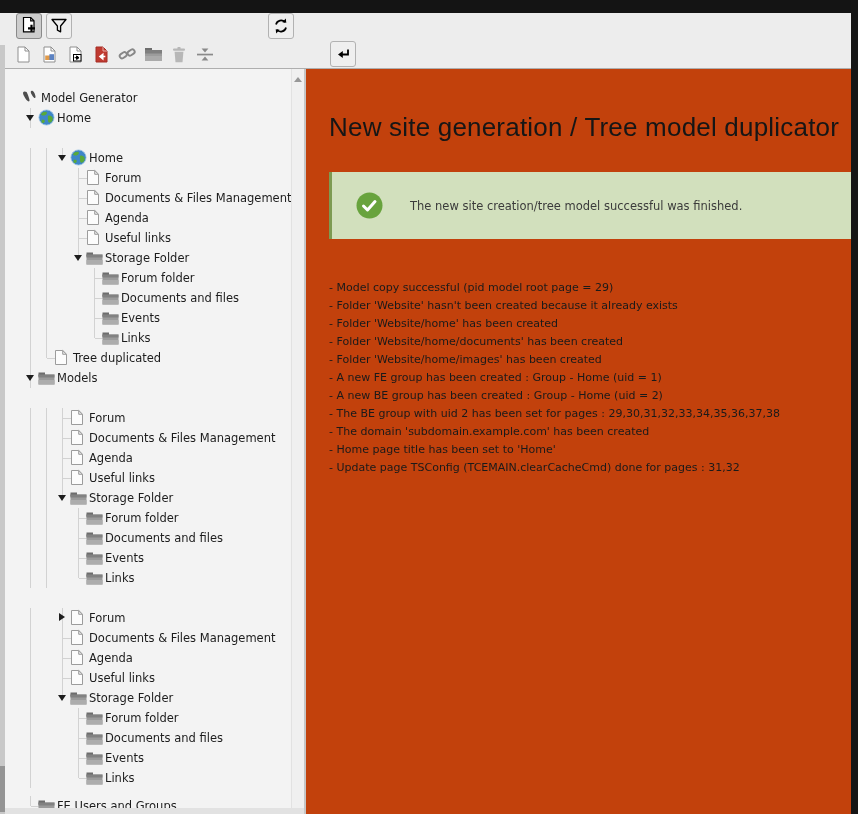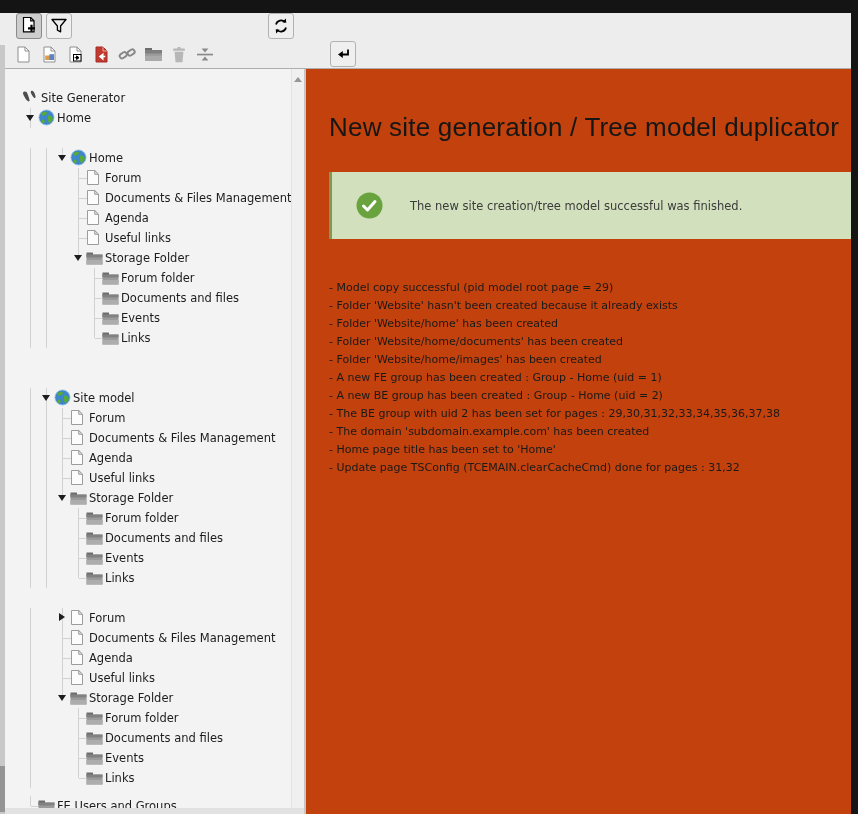--- a/index.html
+++ b/index.html
@@ -180,21 +180,21 @@
 
 <div class="tree-panel">
   <div id="tree">
       <div class="trow" style="top: 19px;">
         <span class="ticon tico-typo3-icon" style="display: inline-flex; left: 22px;">
           <svg width="15" height="16" viewBox="0 0 15 16">
             <path d="M4.6 2.1C3.3 1.4 1.7 1.4 1.2 2.2c-.5.8.1 2.4 1.1 4.3 1 1.9 2.5 4.2 3.8 4.8 1.1.5 1.7-.3 1.3-1.8C6.9 7.6 5.8 4 4.6 2.1z" fill="#4d4d4d"></path>
             <path d="M10.8 1C9.9.6 9 .7 8.8 1.4c-.2.6.2 1.8.9 3.2.7 1.4 1.7 2.9 2.6 3.3.8.4 1.3-.2 1.2-1.4-.1-1.5-1.2-4.6-2.7-5.5z" fill="#4d4d4d"></path>
           </svg>
         </span>
-        <span class="tlabel" style="left: 41px;">Site Generator</span>
+        <span class="tlabel" style="left: 41px;">Model Generator</span>
       </div>
       <div class="trow" style="top: 39px;">
         <div class="vline" style="left: 30px; height: 20px;"></div>
         <span class="exp open" style="left: 26px;"></span>
         <span class="ticon tico-globe-icon" style="display: inline-flex; left: 38px;">
           <svg width="17" height="17" viewBox="0 0 17 17">
             <circle cx="8.5" cy="8.5" r="7.6" fill="#3e86c9" stroke="#9ec5e2" stroke-width="0.8"></circle>
             <path d="M3 5.5C3.5 3.5 6 2.2 8 2.8 9.5 3.2 9 5.5 7.5 6 5.8 6.6 4.2 7.2 3 5.5z" fill="#59a93a"></path>
             <path d="M10.5 6.5c1.8-.3 3.8.7 4.2 2.5.4 1.8-.8 4-2.5 4.6-1.5.5-2.4-1-2.2-2.6.2-1.6-.8-4.1.5-4.5z" fill="#59a93a"></path>
             <path d="M4.5 10.5c1.2-.2 2.5.6 2.3 1.8-.2 1.2-1.5 2.2-2.6 1.6-1-.6-.9-3.1.3-3.4z" fill="#59a93a"></path>
@@ -337,33 +337,44 @@
         <span class="ticon tico-folder-tree-icon" style="display: inline-flex; left: 102px;">
           <svg width="17" height="13" viewBox="0 0 17 13">
             <rect x="0.5" y="2.5" width="16" height="10" fill="#9b9b9b"></rect>
             <rect x="0.5" y="0.5" width="6.5" height="4" fill="#6d6d6d"></rect>
             <rect x="0.5" y="2.5" width="16" height="3" fill="#818181"></rect>
             <rect x="0.5" y="8" width="16" height="4.5" fill="#adadad"></rect>
           </svg>
         </span>
         <span class="tlabel" style="left: 121px;">Links</span>
       </div>
-      <div class="trow" style="top: 319px;">
-        <div class="vline" style="left: 30px; height: 20px;"></div>
-        <div class="vline" style="left: 46px; height: 20px;"></div>
-        <span class="exp open" style="left: 42px;"></span>
-        <span class="ticon tico-globe-icon" style="display: inline-flex; left: 54px;">
-          <svg width="17" height="17" viewBox="0 0 17 17">
-            <circle cx="8.5" cy="8.5" r="7.6" fill="#3e86c9" stroke="#9ec5e2" stroke-width="0.8"></circle>
-            <path d="M3 5.5C3.5 3.5 6 2.2 8 2.8 9.5 3.2 9 5.5 7.5 6 5.8 6.6 4.2 7.2 3 5.5z" fill="#59a93a"></path>
-            <path d="M10.5 6.5c1.8-.3 3.8.7 4.2 2.5.4 1.8-.8 4-2.5 4.6-1.5.5-2.4-1-2.2-2.6.2-1.6-.8-4.1.5-4.5z" fill="#59a93a"></path>
-            <path d="M4.5 10.5c1.2-.2 2.5.6 2.3 1.8-.2 1.2-1.5 2.2-2.6 1.6-1-.6-.9-3.1.3-3.4z" fill="#59a93a"></path>
-          </svg>
-        </span>
-        <span class="tlabel" style="left: 73px;">Site model</span>
+      <div class="trow" style="top: 279px;">
+        <div class="vline" style="left: 30px; height: 20px;"></div>
+        <div class="vline" style="left: 46px; height: 10px;"></div>
+        <div class="hline" style="left: 47px; width: 9px;"></div>
+        <span class="ticon tico-page-tree-icon" style="display: inline-flex; left: 54px;">
+          <svg width="14" height="17" viewBox="0 0 14 17">
+            <path d="M1.5 1.5h7.2l3.8 3.8v10.2H1.5z" fill="#fcfcfc" stroke="#9c9c9c"></path>
+            <path d="M8.7 1.5v3.8h3.8z" fill="#e8e8e8" stroke="#9c9c9c"></path>
+          </svg>
+        </span>
+        <span class="tlabel" style="left: 73px;">Tree duplicated</span>
+      </div>
+      <div class="trow" style="top: 299px;">
+        <div class="vline" style="left: 30px; height: 20px;"></div>
+        <span class="exp open" style="left: 26px;"></span>
+        <span class="ticon tico-folder-tree-icon" style="display: inline-flex; left: 38px;">
+          <svg width="17" height="13" viewBox="0 0 17 13">
+            <rect x="0.5" y="2.5" width="16" height="10" fill="#9b9b9b"></rect>
+            <rect x="0.5" y="0.5" width="6.5" height="4" fill="#6d6d6d"></rect>
+            <rect x="0.5" y="2.5" width="16" height="3" fill="#818181"></rect>
+            <rect x="0.5" y="8" width="16" height="4.5" fill="#adadad"></rect>
+          </svg>
+        </span>
+        <span class="tlabel" style="left: 57px;">Models</span>
       </div>
       <div class="trow" style="top: 339px;">
         <div class="vline" style="left: 30px; height: 20px;"></div>
         <div class="vline" style="left: 46px; height: 20px;"></div>
         <div class="vline" style="left: 62px; height: 20px;"></div>
         <div class="hline" style="left: 63px; width: 9px;"></div>
         <span class="ticon tico-page-tree-icon" style="display: inline-flex; left: 70px;">
           <svg width="14" height="17" viewBox="0 0 14 17">
             <path d="M1.5 1.5h7.2l3.8 3.8v10.2H1.5z" fill="#fcfcfc" stroke="#9c9c9c"></path>
             <path d="M8.7 1.5v3.8h3.8z" fill="#e8e8e8" stroke="#9c9c9c"></path>

